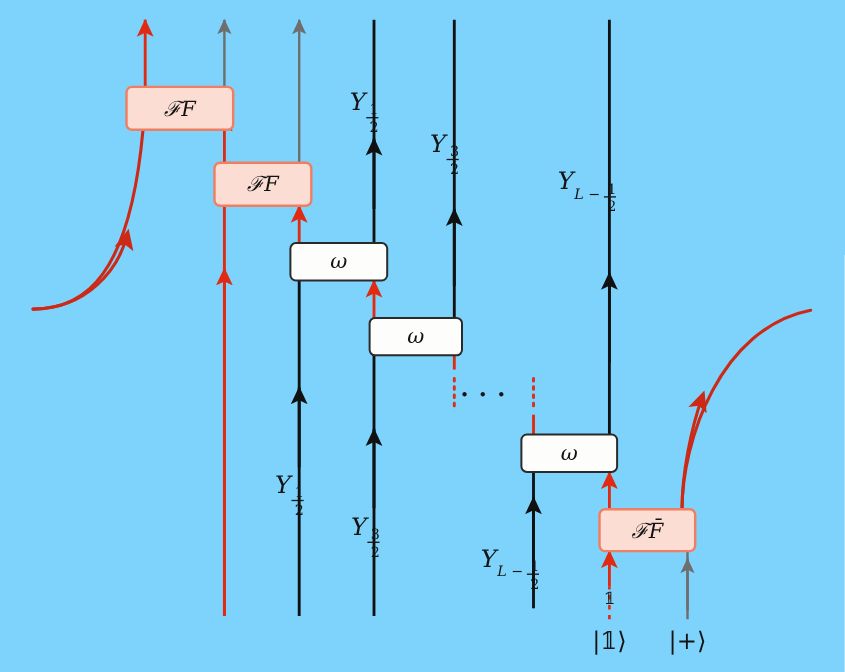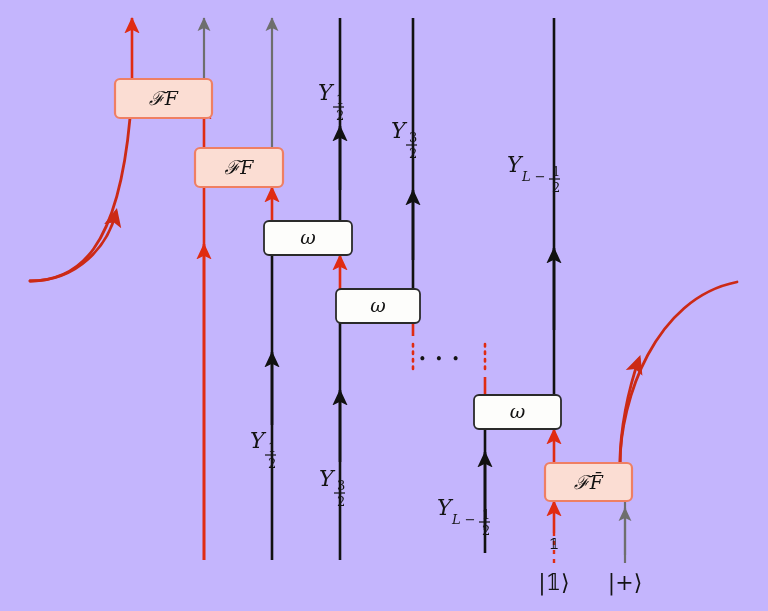--- a/index.html
+++ b/index.html
@@ -7,21 +7,21 @@
     padding: 0;
     background: #ffffff;
   }
   body {
     font-family: "Liberation Serif", serif;
   }
   #figure {
     position: relative;
     width: 768px;
     height: 611px;
-    background: #c4b5fd;
+    background: #7dd3fc;
     overflow: hidden;
   }
   #circuit-svg {
     position: absolute;
     left: 0;
     top: 0;
     width: 768px;
     height: 611px;
   }
   .gate-label {

